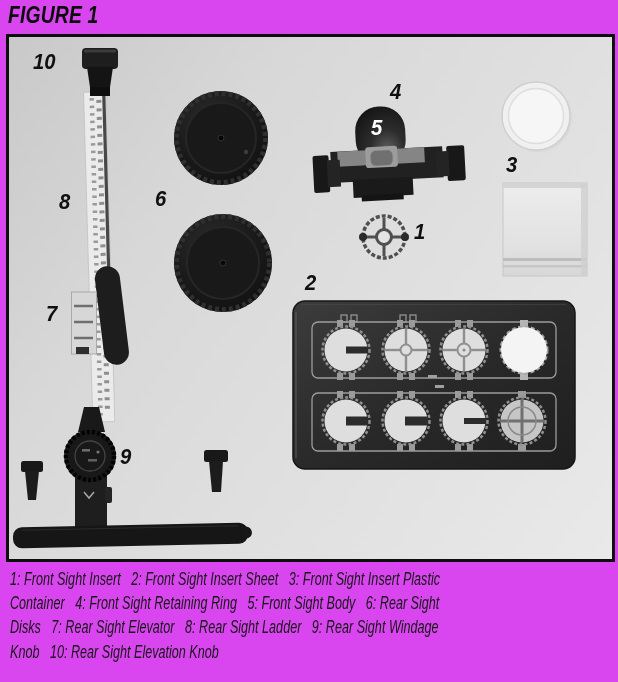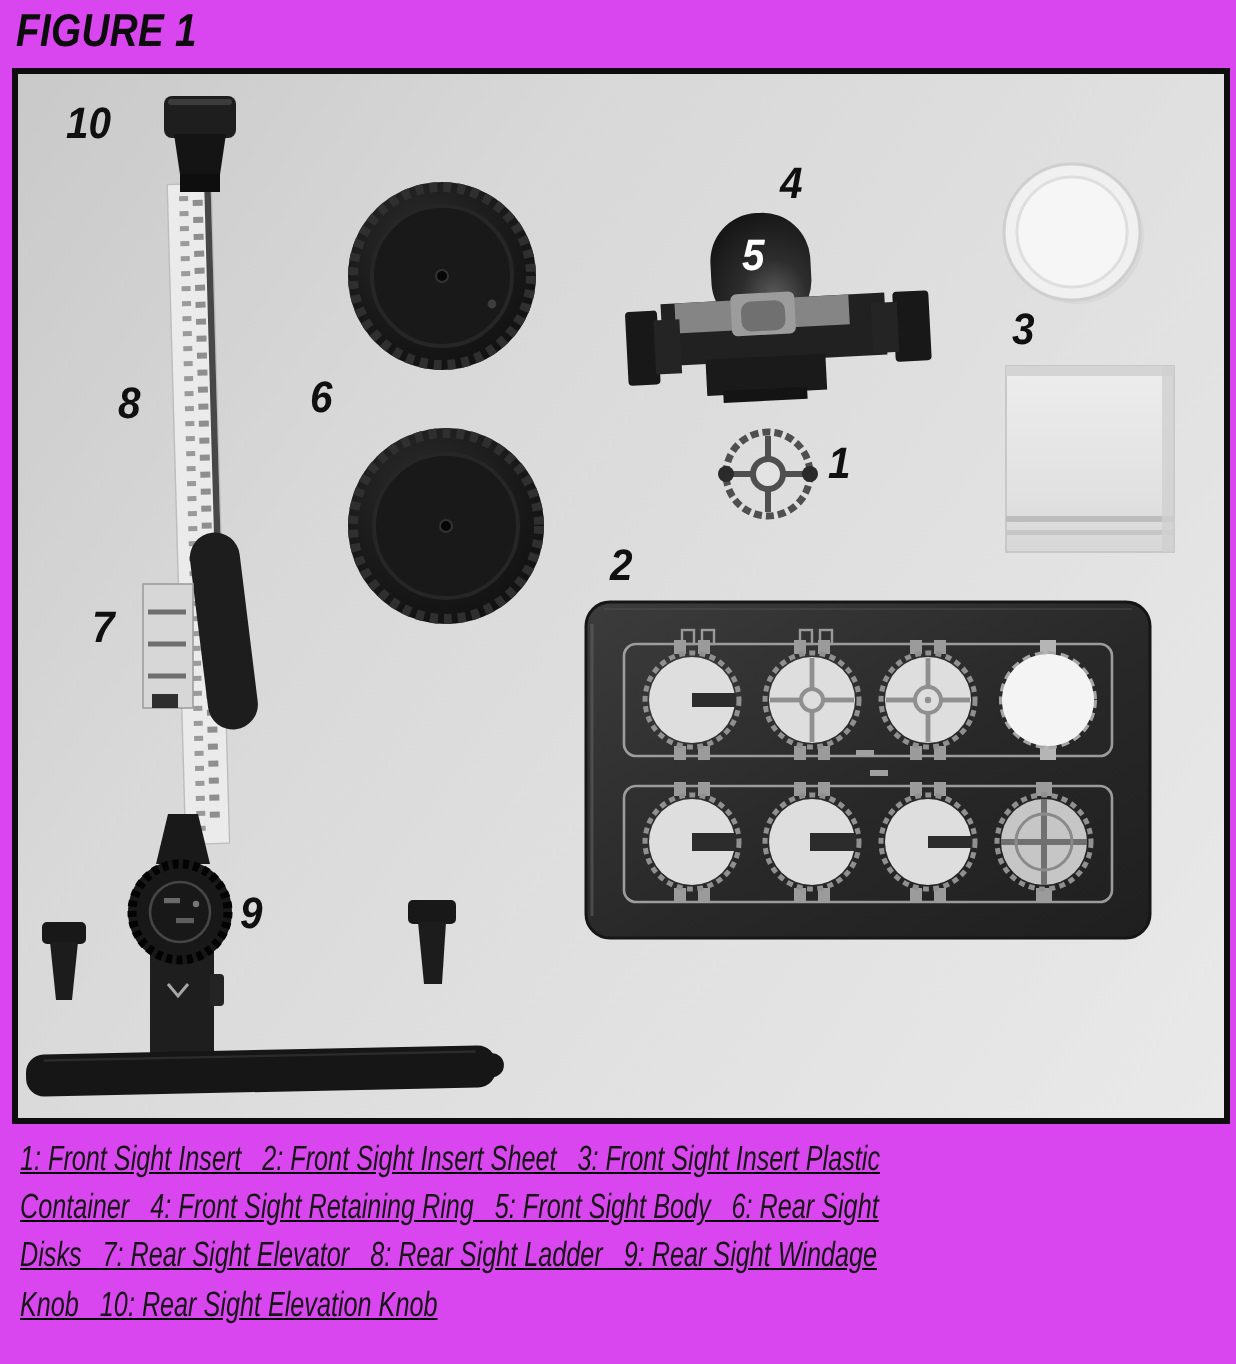--- a/index.html
+++ b/index.html
@@ -12,21 +12,21 @@
          box-sizing:border-box;border:3px solid #0d0d0d;
          background:linear-gradient(125deg,#c9c9c9 0%,#d8d8d8 30%,#e0e0e0 62%,#e9e9e9 100%);}
   .parts-layer{position:absolute;left:0;top:0;width:618px;height:682px;z-index:2;pointer-events:none;}
   .lbl{position:absolute;z-index:3;font:italic 700 22px/1 "Liberation Sans",sans-serif;
        color:#101010;transform:scaleX(.92);transform-origin:0 0;}
   .lbl.white{color:#ffffff;}
   .lbl-1{left:414px;top:221px}.lbl-2{left:305px;top:272px}.lbl-3{left:506px;top:154px}
   .lbl-4{left:390px;top:81px}.lbl-5{left:371px;top:117px}.lbl-6{left:155px;top:188px}
   .lbl-7{left:46px;top:303px}.lbl-8{left:59px;top:191px}.lbl-9{left:120px;top:446px}
   .lbl-10{left:33px;top:51px}
-  .caption{position:absolute;left:10px;top:567px;z-index:4;text-decoration:underline;}
+  .caption{position:absolute;left:10px;top:567px;z-index:4;}
   .cap-line{white-space:pre;font:italic 400 17.5px/24.2px "Liberation Sans",sans-serif;
             color:#161616;transform:scaleX(.72);transform-origin:0 0;}
 </style>
 </head>
 <body>
 
 <div class="page">
 
   <div class="title">FIGURE 1</div>
 

